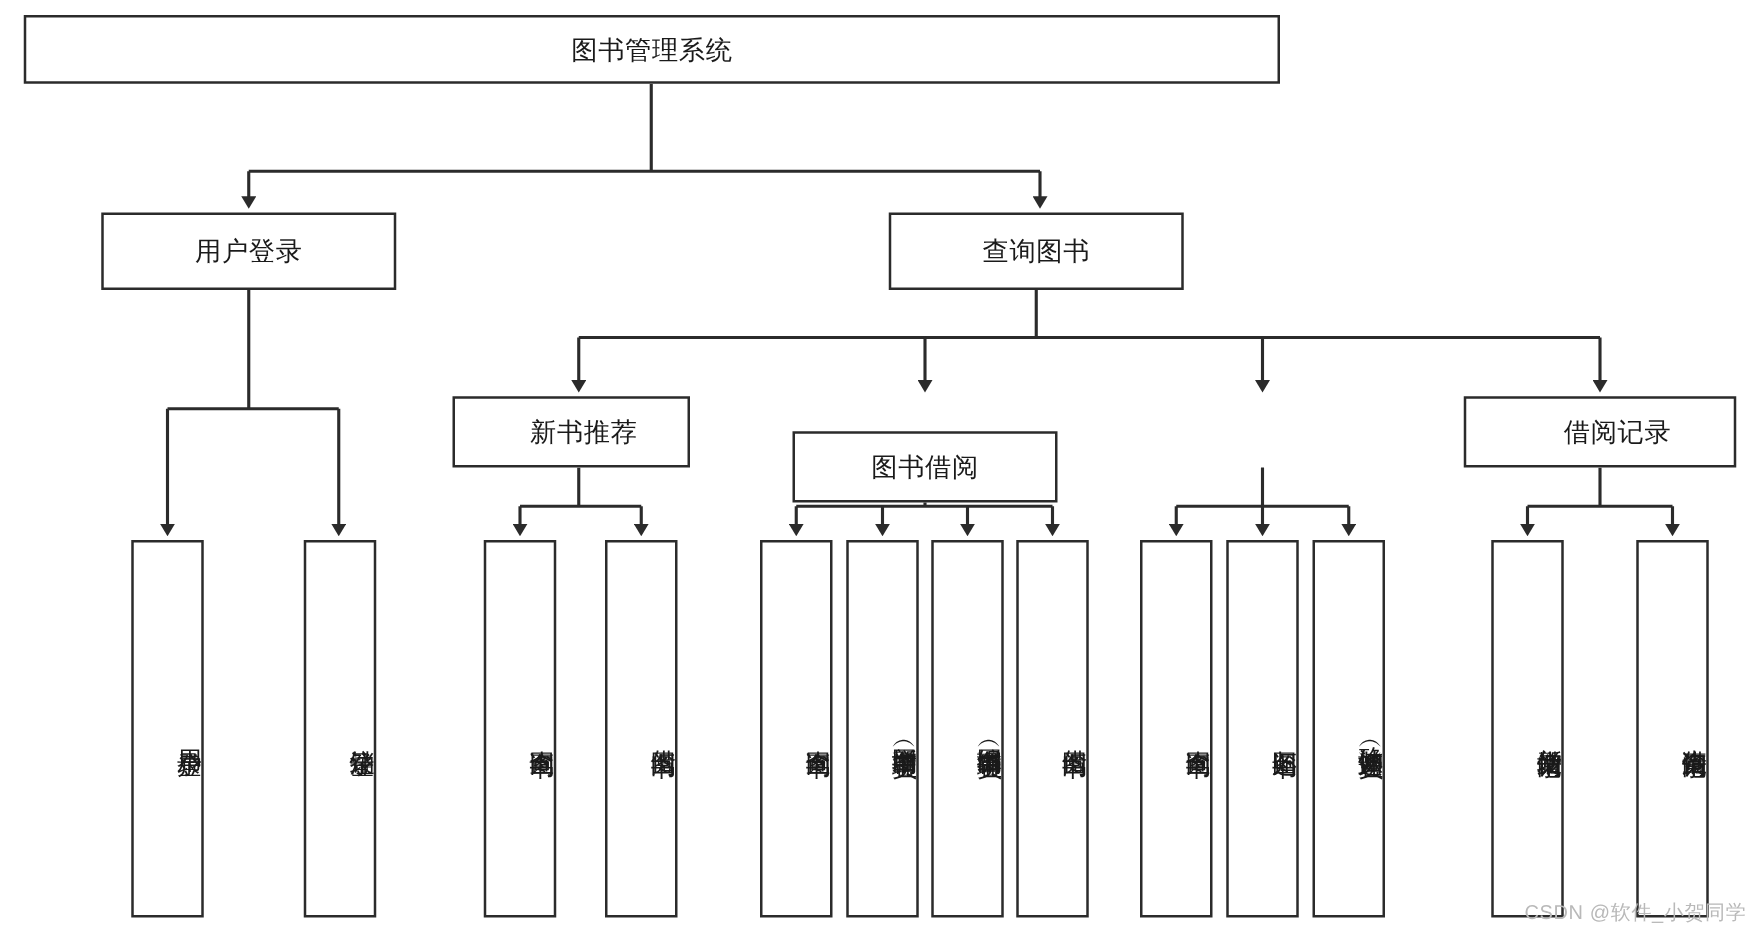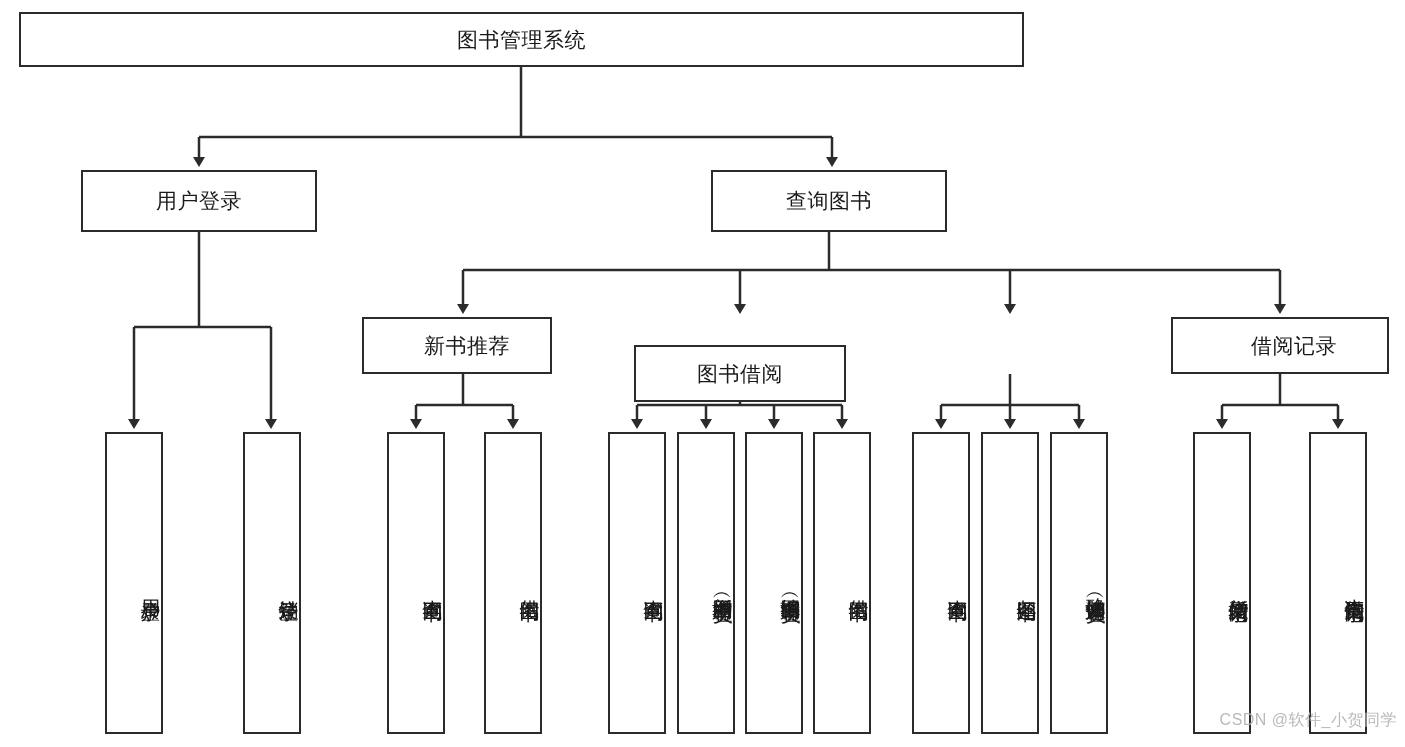--- a/index.html
+++ b/index.html
@@ -53,21 +53,21 @@
     writing-mode: vertical-rl;
     text-orientation: upright;
     white-space: nowrap;
   }
   .root {
     font-size: 22px;
   }
   .watermark {
     position: absolute;
     right: 8px;
-    bottom: 16px;
+    bottom: 6px;
     font-size: 16px;
     color: #b9b9b9;
     letter-spacing: 0.5px;
     white-space: nowrap;
     margin-left: 36px;
   }
 </style>
 </head>
 <body>
 

